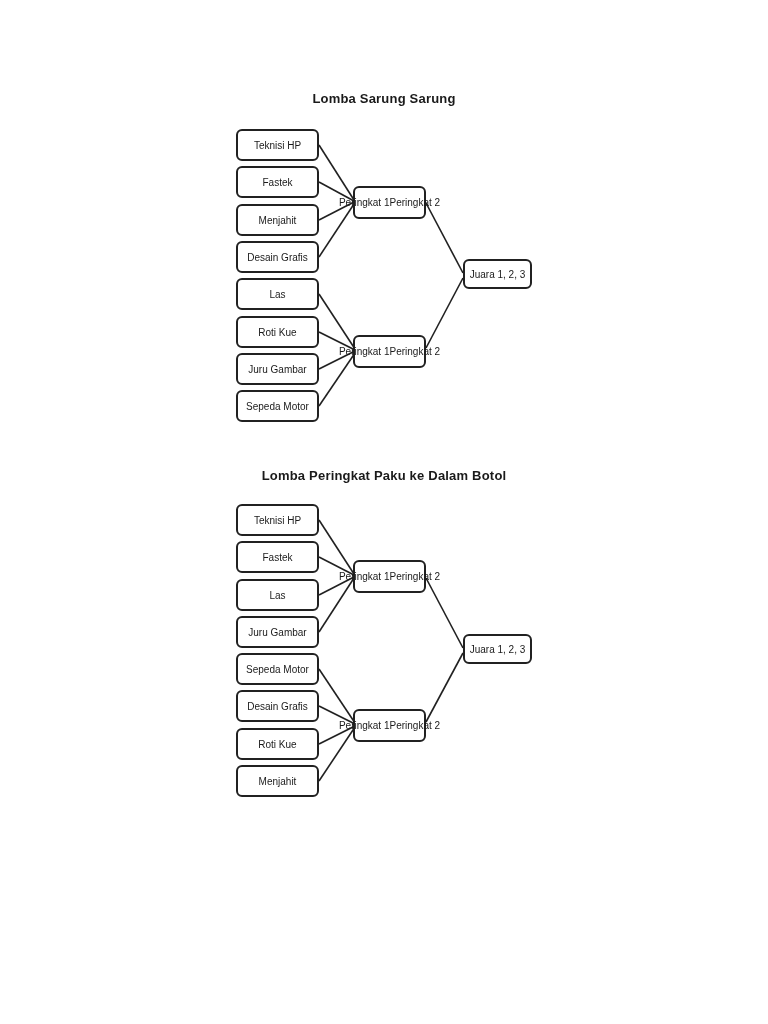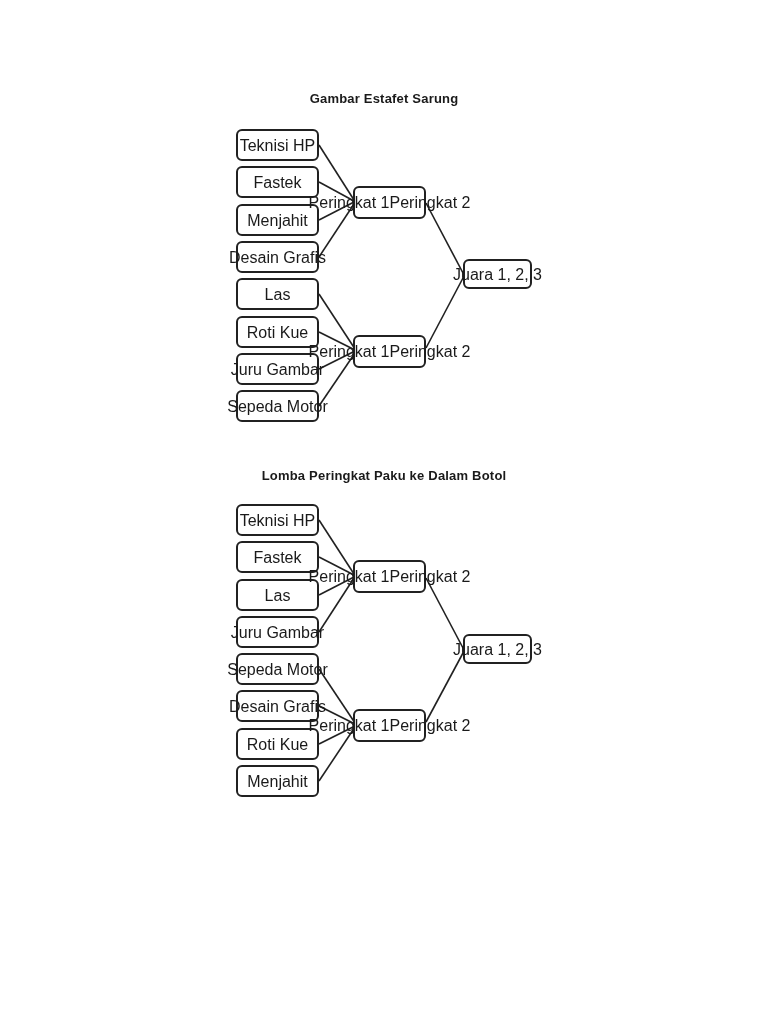--- a/index.html
+++ b/index.html
@@ -10,21 +10,21 @@
   .connectors { position:absolute; left:0; top:0; width:768px; height:1024px; }
   .connectors line { stroke:#212121; stroke-width:1.6; }
   .title {
     position:absolute; left:0; width:768px; margin:0; text-align:center;
     font-size:13px; line-height:15px; font-weight:bold; color:#1a1a1a; letter-spacing:0.2px;
   }
   .box {
     position:absolute; box-sizing:border-box; background:#ffffff;
     border:2px solid #212121; border-radius:6px;
     display:flex; align-items:center; justify-content:center;
-    color:#1a1a1a; font-size:16px; line-height:13px; text-align:center; white-space:nowrap;
+    color:#1a1a1a; font-size:10px; line-height:13px; text-align:center; white-space:nowrap;
   }
   .team  { left:236px; width:83px; height:32px; }
   .qual  { left:353px; width:73px; height:33px; flex-direction:row; line-height:14px; }
   .final { left:463px; width:69px; height:30px; }
 </style>
 </head>
 <body>
 
 <div class="page">
 
@@ -50,21 +50,21 @@
 
     <line x1="319" y1="669" x2="355" y2="723"></line>
     <line x1="319" y1="706" x2="355" y2="724"></line>
     <line x1="319" y1="744" x2="355" y2="726"></line>
     <line x1="319" y1="781" x2="355" y2="727"></line>
 
     <line x1="426" y1="578" x2="463" y2="648"></line>
     <line x1="426" y1="722" x2="463" y2="653"></line>
   </svg>
 
-  <h1 class="title" style="top:91px">Gambar Estafet Sarung</h1>
+  <h1 class="title" style="top:91px">Lomba Sarung Sarung</h1>
 
   <div class="box team" style="top:129px">Teknisi HP</div>
   <div class="box team" style="top:166px">Fastek</div>
   <div class="box team" style="top:204px">Menjahit</div>
   <div class="box team" style="top:241px">Desain Grafis</div>
   <div class="box team" style="top:278px">Las</div>
   <div class="box team" style="top:316px">Roti Kue</div>
   <div class="box team" style="top:353px">Juru Gambar</div>
   <div class="box team" style="top:390px">Sepeda Motor</div>
 

